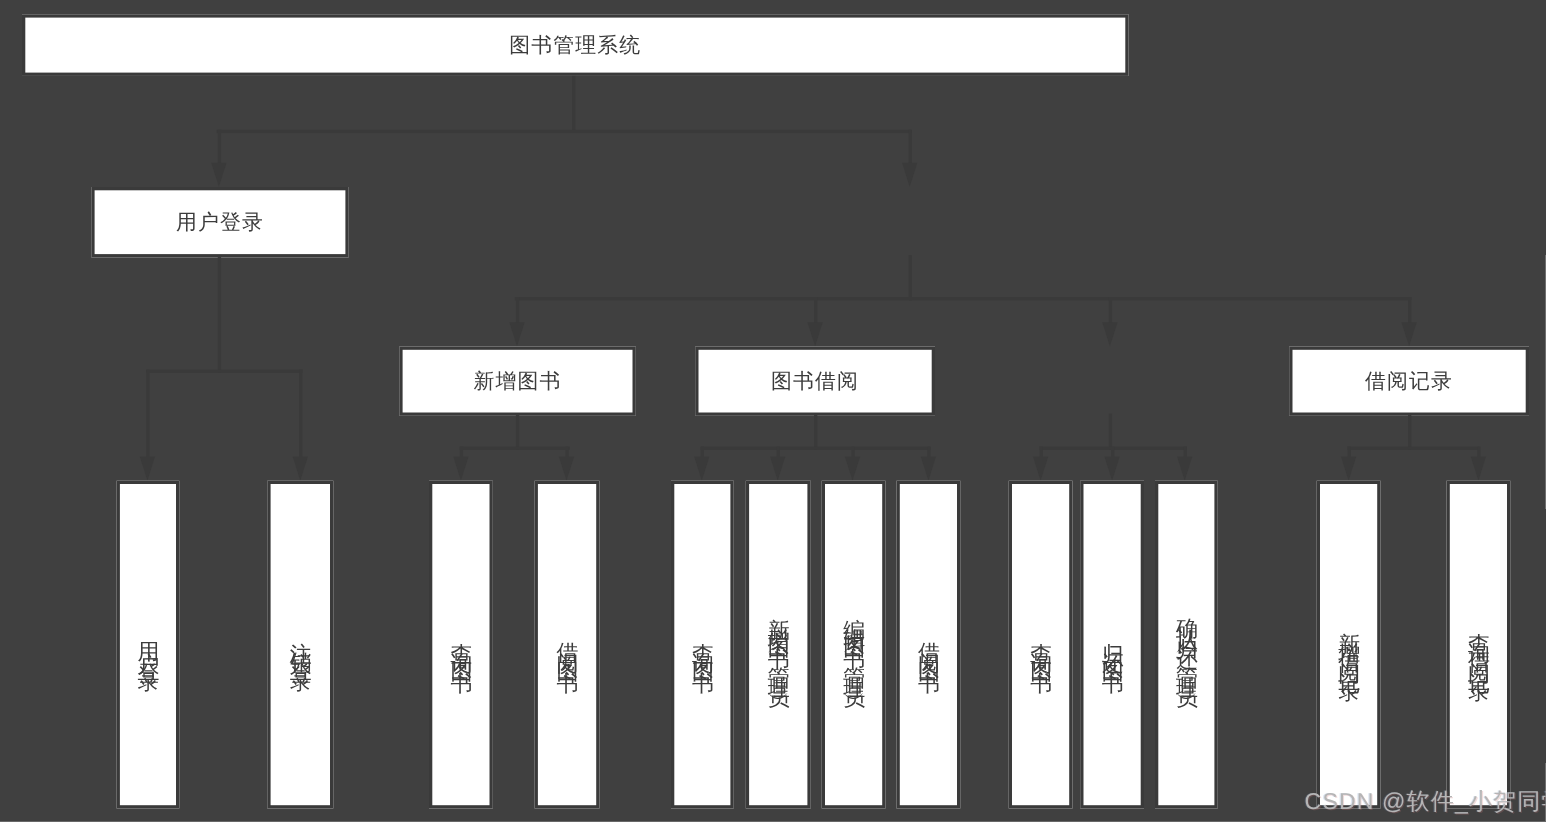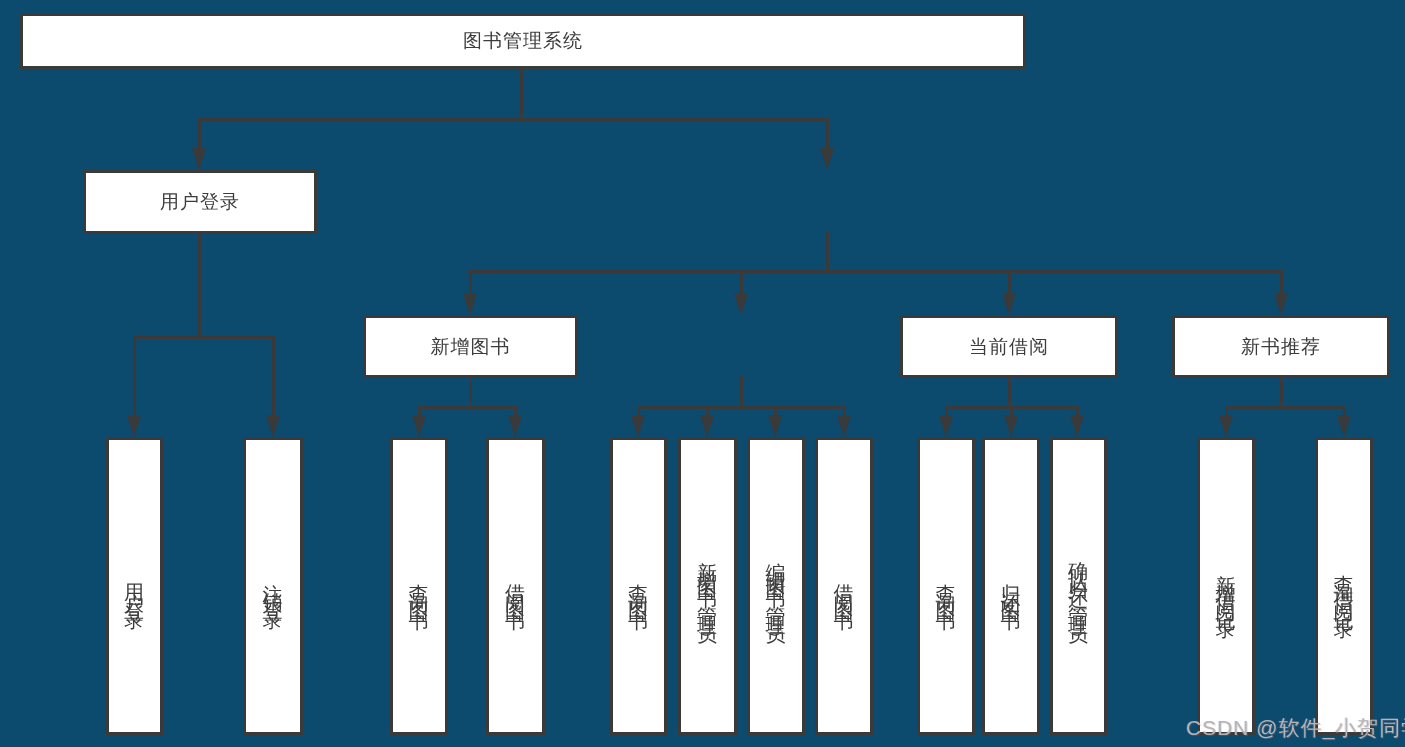--- a/index.html
+++ b/index.html
@@ -4,21 +4,21 @@
 <style>
   html, body { margin: 0; padding: 0; }
   body {
     font-family: "Liberation Sans", "DejaVu Sans", sans-serif;
     background: #ffffff;
   }
   #canvas {
     position: relative;
     width: 1405px;
     height: 747px;
-    background: #0c4a6e;
+    background: #404040;
     overflow: hidden;
   }
   
   .node {
     position: absolute;
     box-sizing: border-box;
     border: 3px solid #3a3a3a;
     background: #ffffff;
     display: flex;
     align-items: center;
@@ -101,22 +101,22 @@
   <div class="vline" style="left:469px; top:270px; height:28px;"></div>
   <div class="ahead" style="left:463px; top:293px;"></div>
   <div class="vline" style="left:740px; top:270px; height:28px;"></div>
   <div class="ahead" style="left:734px; top:293px;"></div>
   <div class="vline" style="left:1008px; top:270px; height:28px;"></div>
   <div class="ahead" style="left:1002px; top:293px;"></div>
   <div class="vline" style="left:1280px; top:270px; height:28px;"></div>
   <div class="ahead" style="left:1274px; top:293px;"></div>
 
   <div class="node" style="left:363px; top:315px; width:215px; height:63px;">新增图书</div>
-  <div class="node" style="left:900px; top:315px; width:218px; height:63px;">当前借阅</div>
-  <div class="node" style="left:1172px; top:315px; width:218px; height:63px;">新书推荐</div>
+  <div class="node" style="left:632px; top:315px; width:218px; height:63px;">图书借阅</div>
+  <div class="node" style="left:1172px; top:315px; width:218px; height:63px;">借阅记录</div>
 
   <div class="vline" style="left:469px; top:376px; height:33px;"></div>
   <div class="hline" style="left:418px; top:406px; width:100px;"></div>
   <div class="vline" style="left:418px; top:406px; height:18px;"></div>
   <div class="ahead" style="left:412px; top:415px;"></div>
   <div class="vline" style="left:514px; top:406px; height:18px;"></div>
   <div class="ahead" style="left:508px; top:415px;"></div>
 
   <div class="vline" style="left:740px; top:376px; height:33px;"></div>
   <div class="hline" style="left:637px; top:406px; width:209px;"></div>

